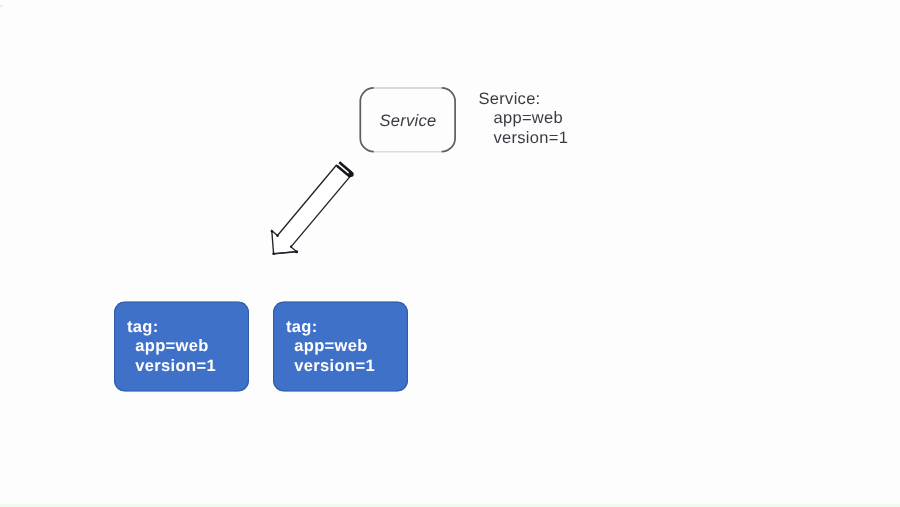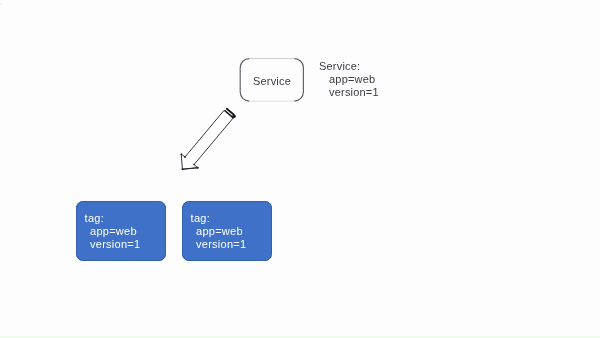--- a/index.html
+++ b/index.html
@@ -33,20 +33,21 @@
     left: 0; top: 0; width: 72px; height: 54px;
     display: flex;
     align-items: center;
     justify-content: center;
   }
   .service-label {
     will-change: opacity;
     font-size: 11px;
     color: #3b3b44;
     letter-spacing: 0.2px;
+    font-style: italic;
   }
   .selector-text {
     will-change: opacity;
     position: absolute;
     left: 319px;
     top: 60px;
     font-size: 11px;
     line-height: 13px;
     color: #3b3b44;
     letter-spacing: 0.2px;
@@ -56,20 +57,21 @@
     width: 89.5px;
     height: 60px;
     border-radius: 7.5px;
     background: #3f71c8;
     box-shadow: inset 0 0 0 0.7px #2e5ca8;
     color: #ffffff;
     font-size: 11px;
     line-height: 13px;
     letter-spacing: 0.25px;
     box-sizing: border-box;
+    font-weight: bold;
   }
   .pod-box .inner { position:absolute; left: 8.6px; top: 11px; will-change: opacity; }
   .pod-box .indent { padding-left: 5.5px; }
   .selector-text .sel-indent { padding-left: 10px; }
   #pod1 { left: 76px; top: 201px; }
   #pod2 { left: 182px; top: 201px; }
   svg.arrow { position: absolute; left: 0; top: 0; width: 600px; height: 338px; }
   .bottom-edge {
     position: absolute;
     left: 0;

